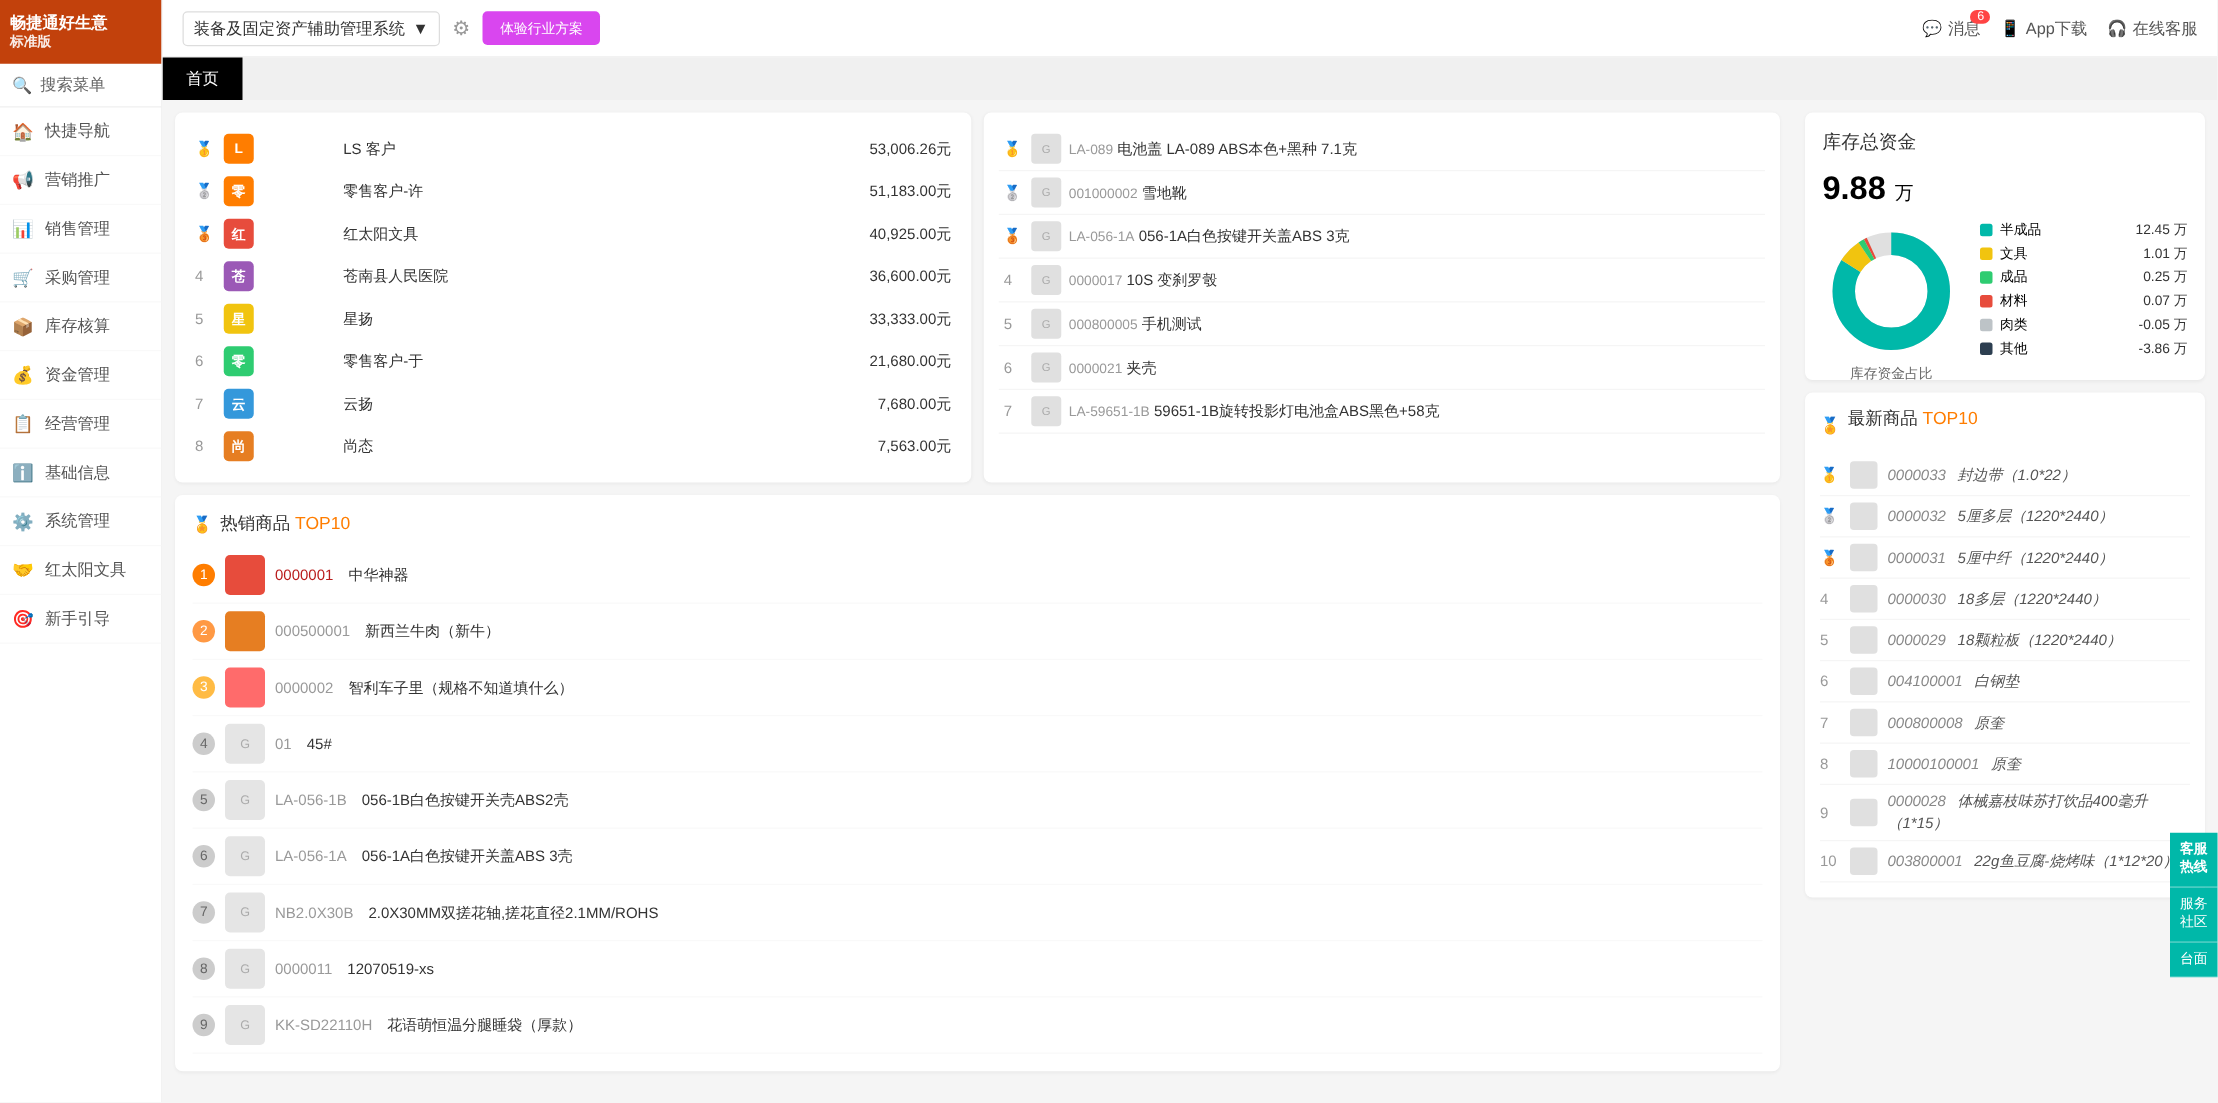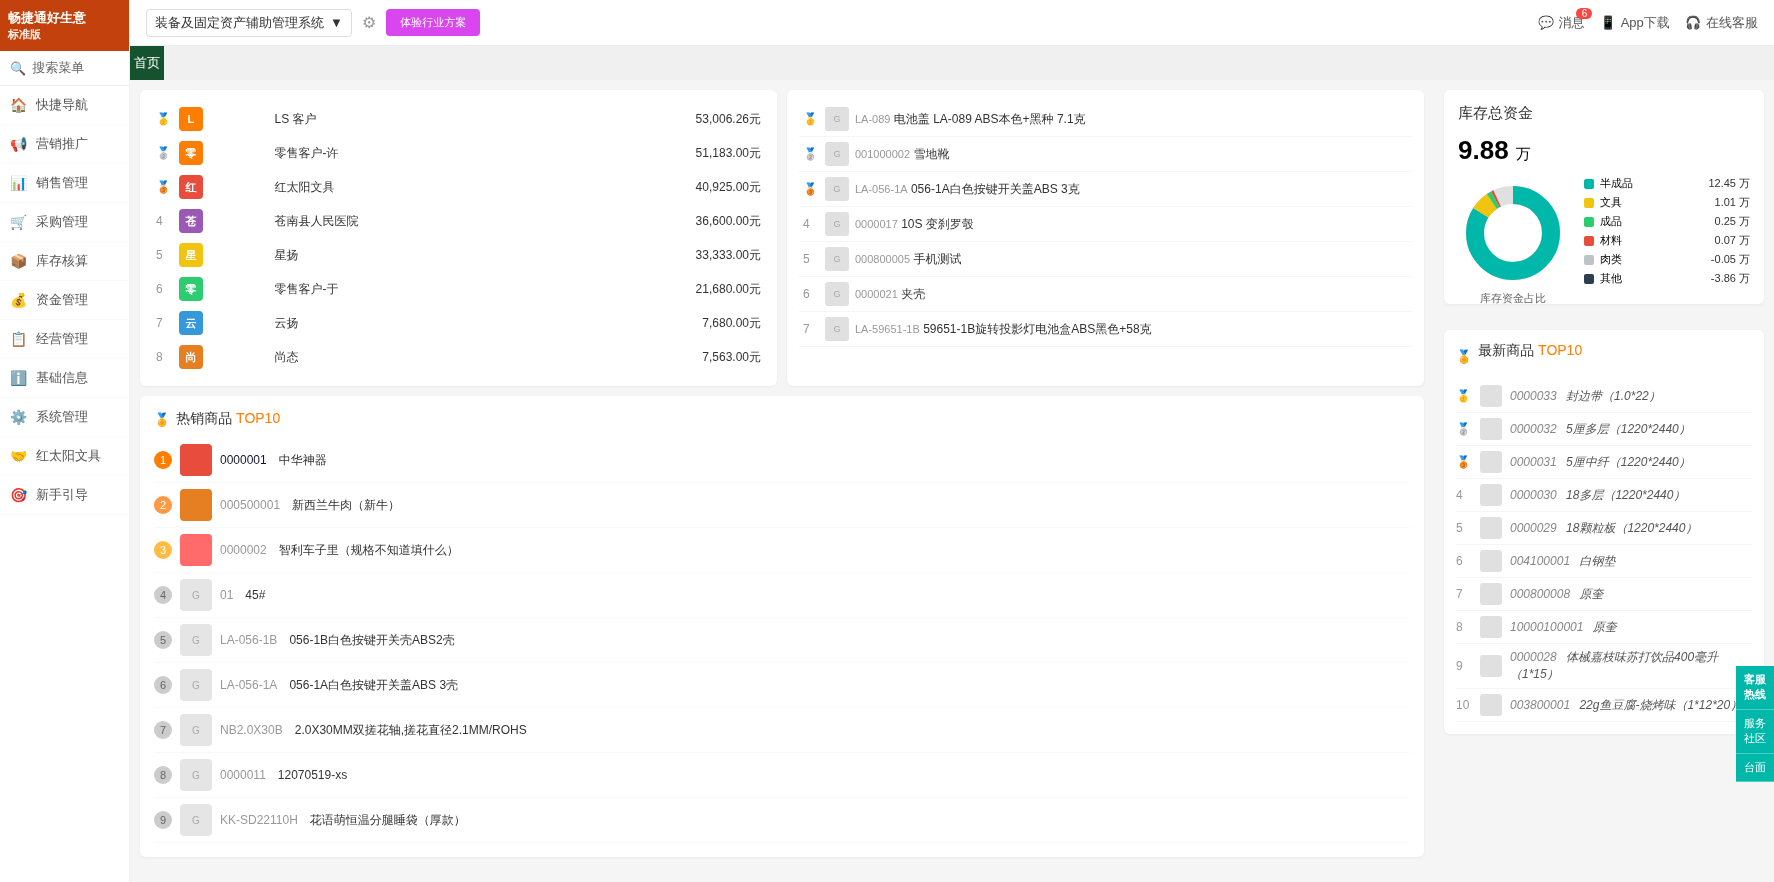--- a/index.html
+++ b/index.html
@@ -122,25 +122,25 @@
     }
 
     
     .page-tabs {
       background: #f0f0f0;
       display: flex;
       align-items: center;
       flex-shrink: 0;
     }
     .page-tab {
-      padding: 8px 4px;
+      padding: 8px 19px;
       font-size: 13px;
       cursor: pointer;
       color: #fff;
-      background: #14532d;
+      background: #000000;
     }
 
     
     .content-area {
       flex: 1;
       display: flex;
       overflow: hidden;
       background: #f5f5f5;
     }
 
@@ -183,21 +183,21 @@
     .product-name { color: #333; }
 
     
     .right-panel {
       width: 340px;
       flex-shrink: 0;
       overflow-y: auto;
       padding: 10px;
       display: flex;
       flex-direction: column;
-      gap: 26px;
+      gap: 10px;
     }
 
     
     .inventory-card {
       background: #fff;
       border-radius: 6px;
       padding: 14px;
       box-shadow: 0 1px 3px rgba(0,0,0,0.05);
     }
     .inventory-title { font-size: 15px; color: #333; margin-bottom: 12px; font-weight: 400; }
@@ -506,21 +506,21 @@
 
       <div class="hot-section">
         <div class="section-title-row">
           <span>🏅</span>
           <span class="section-title">热销商品 <span>TOP10</span></span>
         </div>
         <div id="hot-products-list">
             <div class="hot-item">
     <div class="hot-rank-badge" style="background:#ff7d00">1</div>
     <div class="hot-thumb" style="background:#e74c3c"></div>
-    <span style="color:#0f172a;margin-right:4px">0000001</span>
+    <span style="color:#b91c1c;margin-right:4px">0000001</span>
     <span style="color:#333">中华神器</span>
   </div>
             <div class="hot-item">
     <div class="hot-rank-badge" style="background:#ff9944">2</div>
     <div class="hot-thumb" style="background:#e67e22"></div>
     <span style="color:#999;margin-right:4px">000500001</span>
     <span style="color:#333">新西兰牛肉（新牛）</span>
   </div>
             <div class="hot-item">
     <div class="hot-rank-badge" style="background:#ffbb44">3</div>

